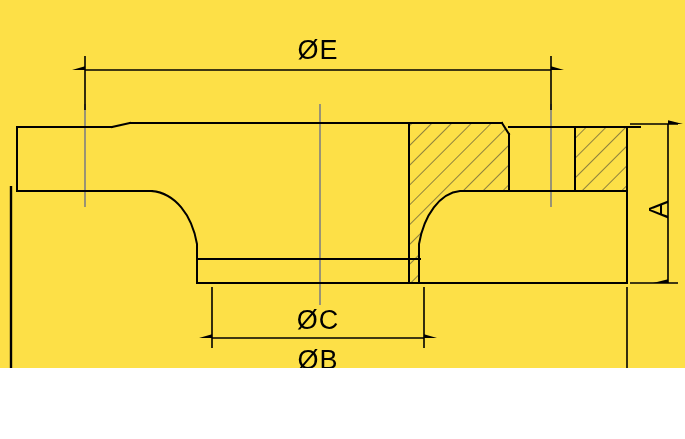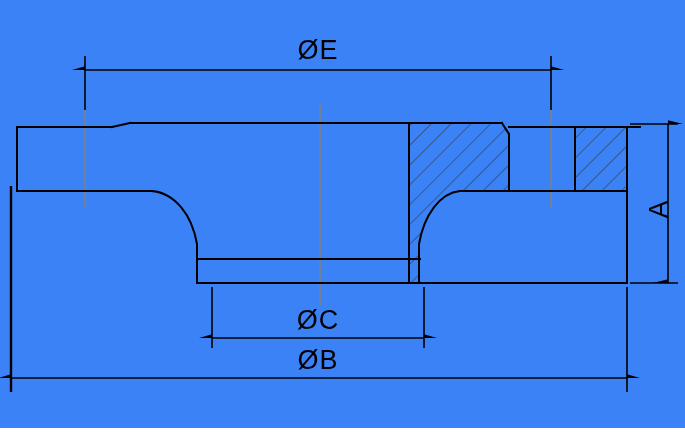--- a/index.html
+++ b/index.html
@@ -6,22 +6,22 @@
     margin: 0;
     padding: 0;
     background: #ffffff;
   }
   body {
     font-family: "Liberation Sans", sans-serif;
   }
   #drawing-root {
     position: relative;
     width: 685px;
-    height: 428px;
-    background: #3b82f6;
+    height: 368px;
+    background: #fde047;
     overflow: hidden;
   }
   svg.drawing-canvas {
     display: block;
     width: 685px;
     height: 439px;
   }
   .dim-text {
     font-family: "Liberation Sans", sans-serif;
     font-size: 27px;

